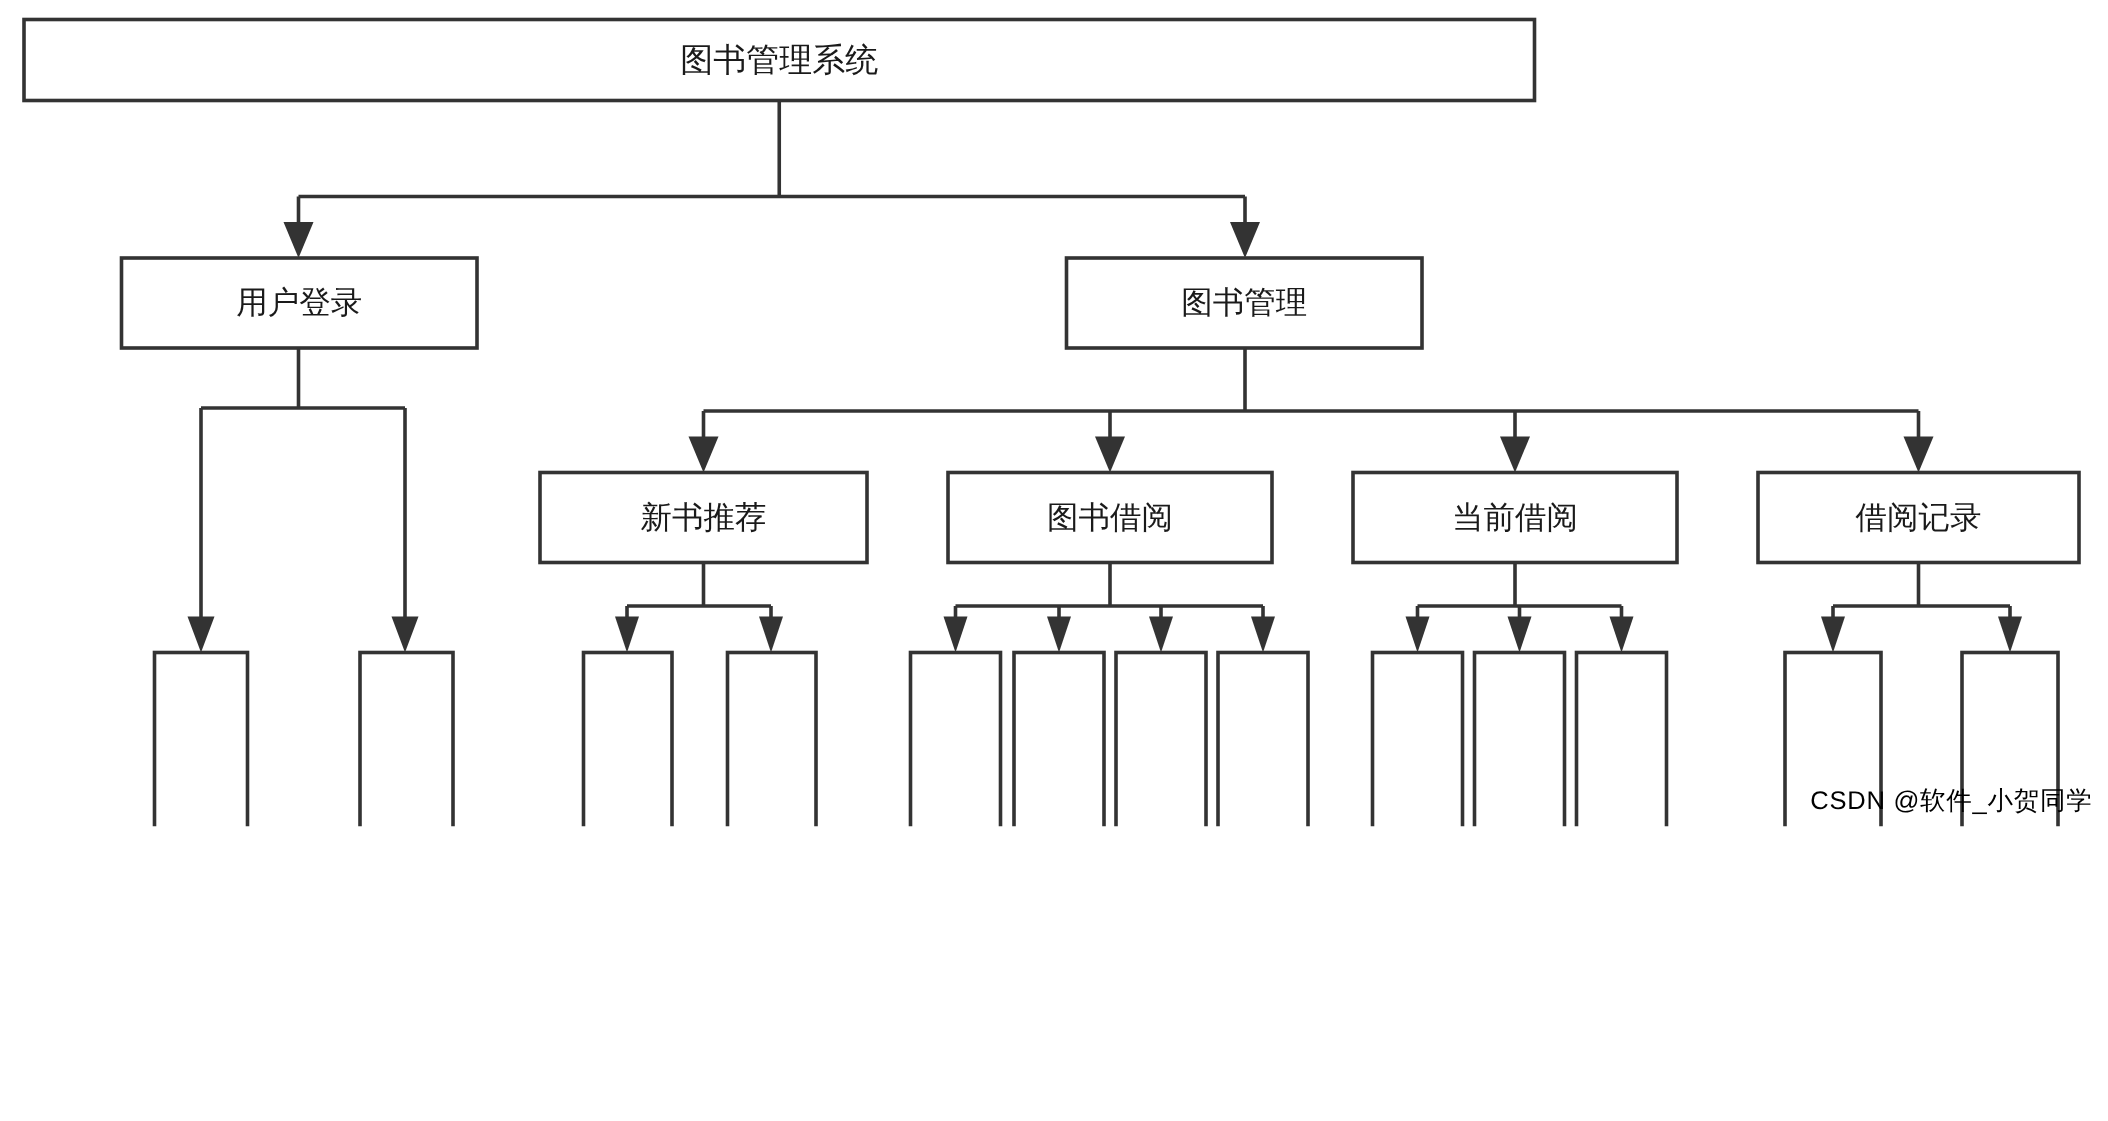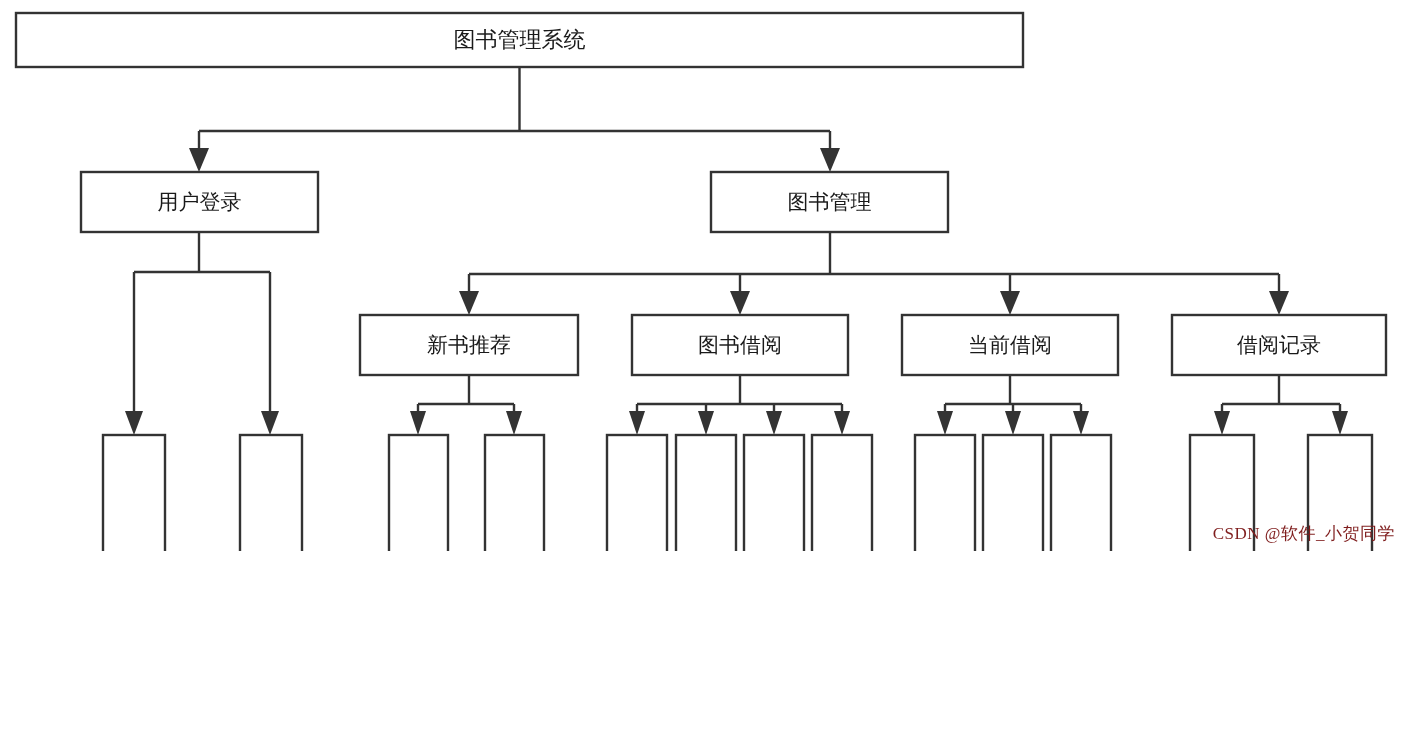--- a/index.html
+++ b/index.html
@@ -64,23 +64,23 @@
     letter-spacing: 2px;
     color: #1a1a1a;
     text-align: center;
     white-space: nowrap;
     pointer-events: none;
   }
   .watermark {
     position: absolute;
     right: 10px;
     bottom: 6px;
-    font-family: Liberation Serif, serif;
+    font-family: Liberation Sans, sans-serif;
     font-size: 17px;
-    color: #7f1d1d;
+    color: #000000;
     letter-spacing: 0.5px;
     white-space: nowrap;
   }
 </style>
 </head>
 <body>
 
 <div id="diagram-root">
 
   <svg class="diagram-canvas" viewBox="0 0 1405 747">

